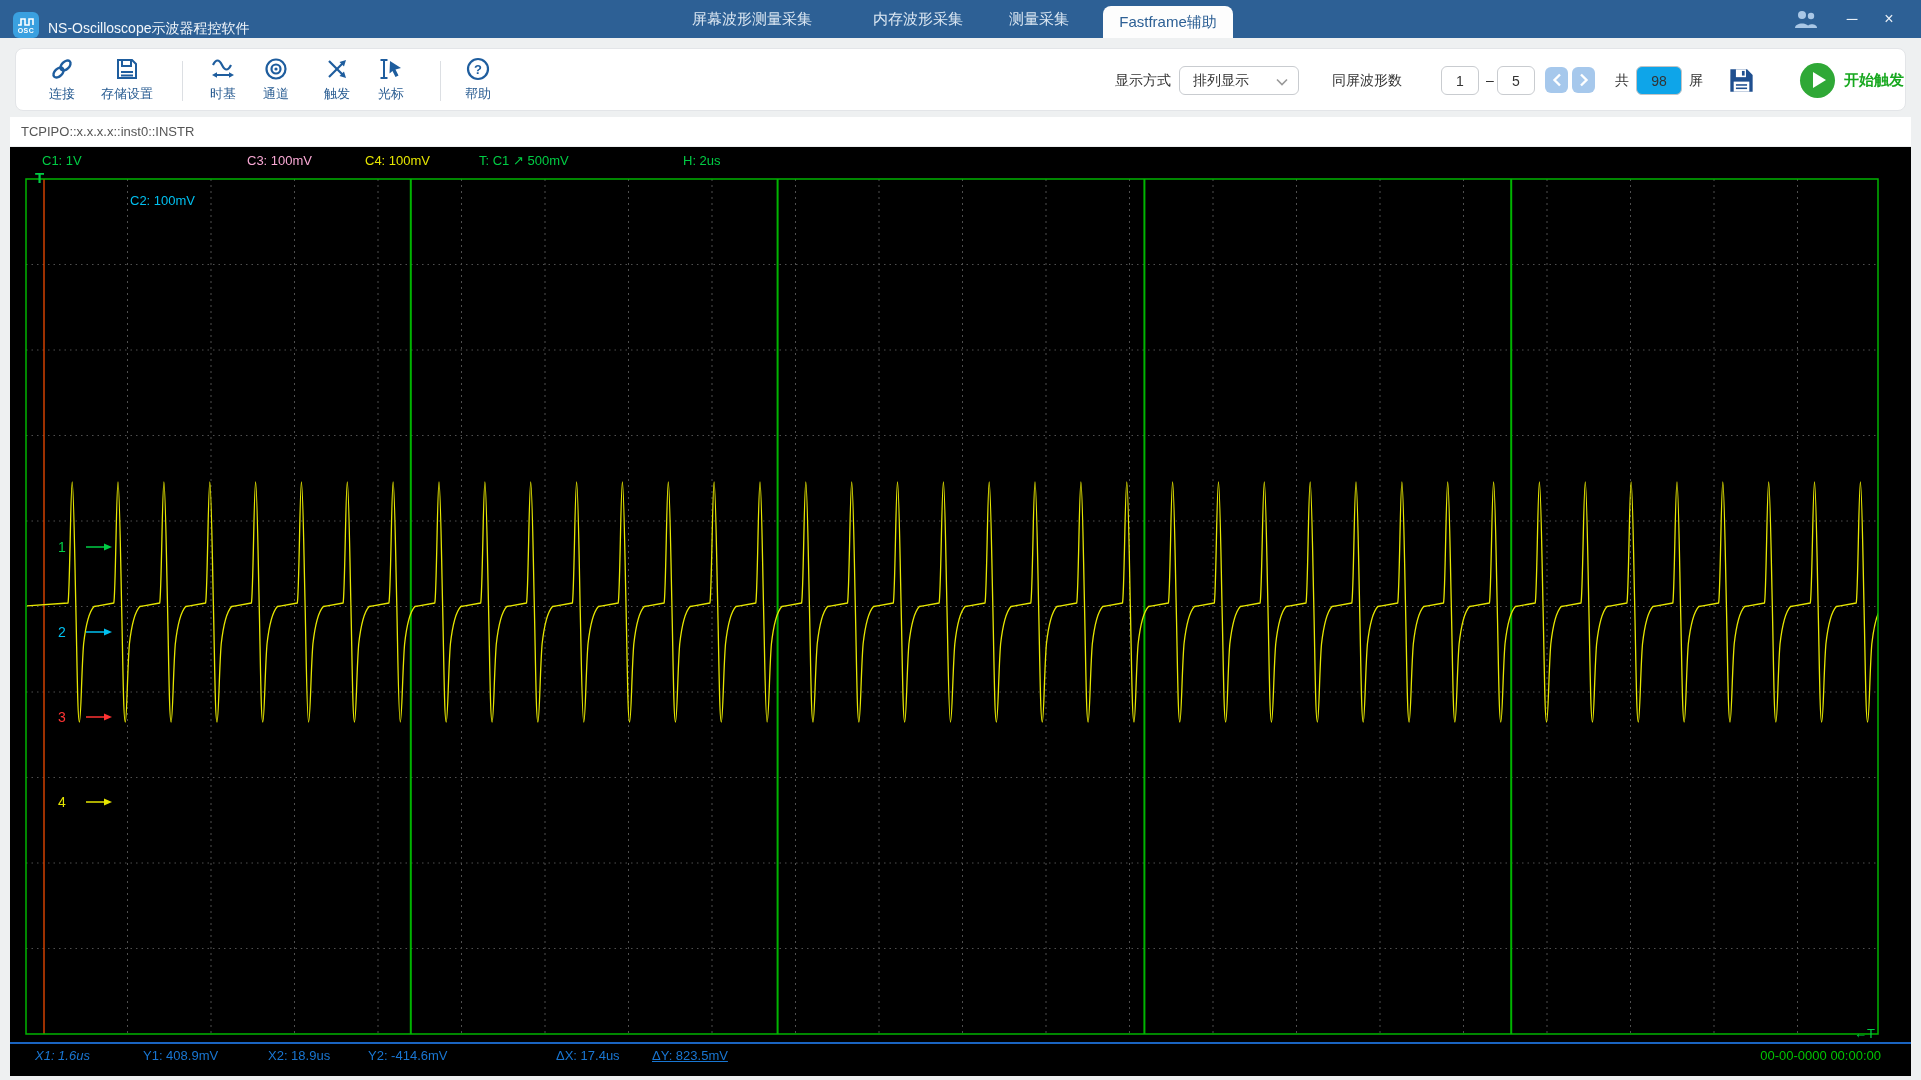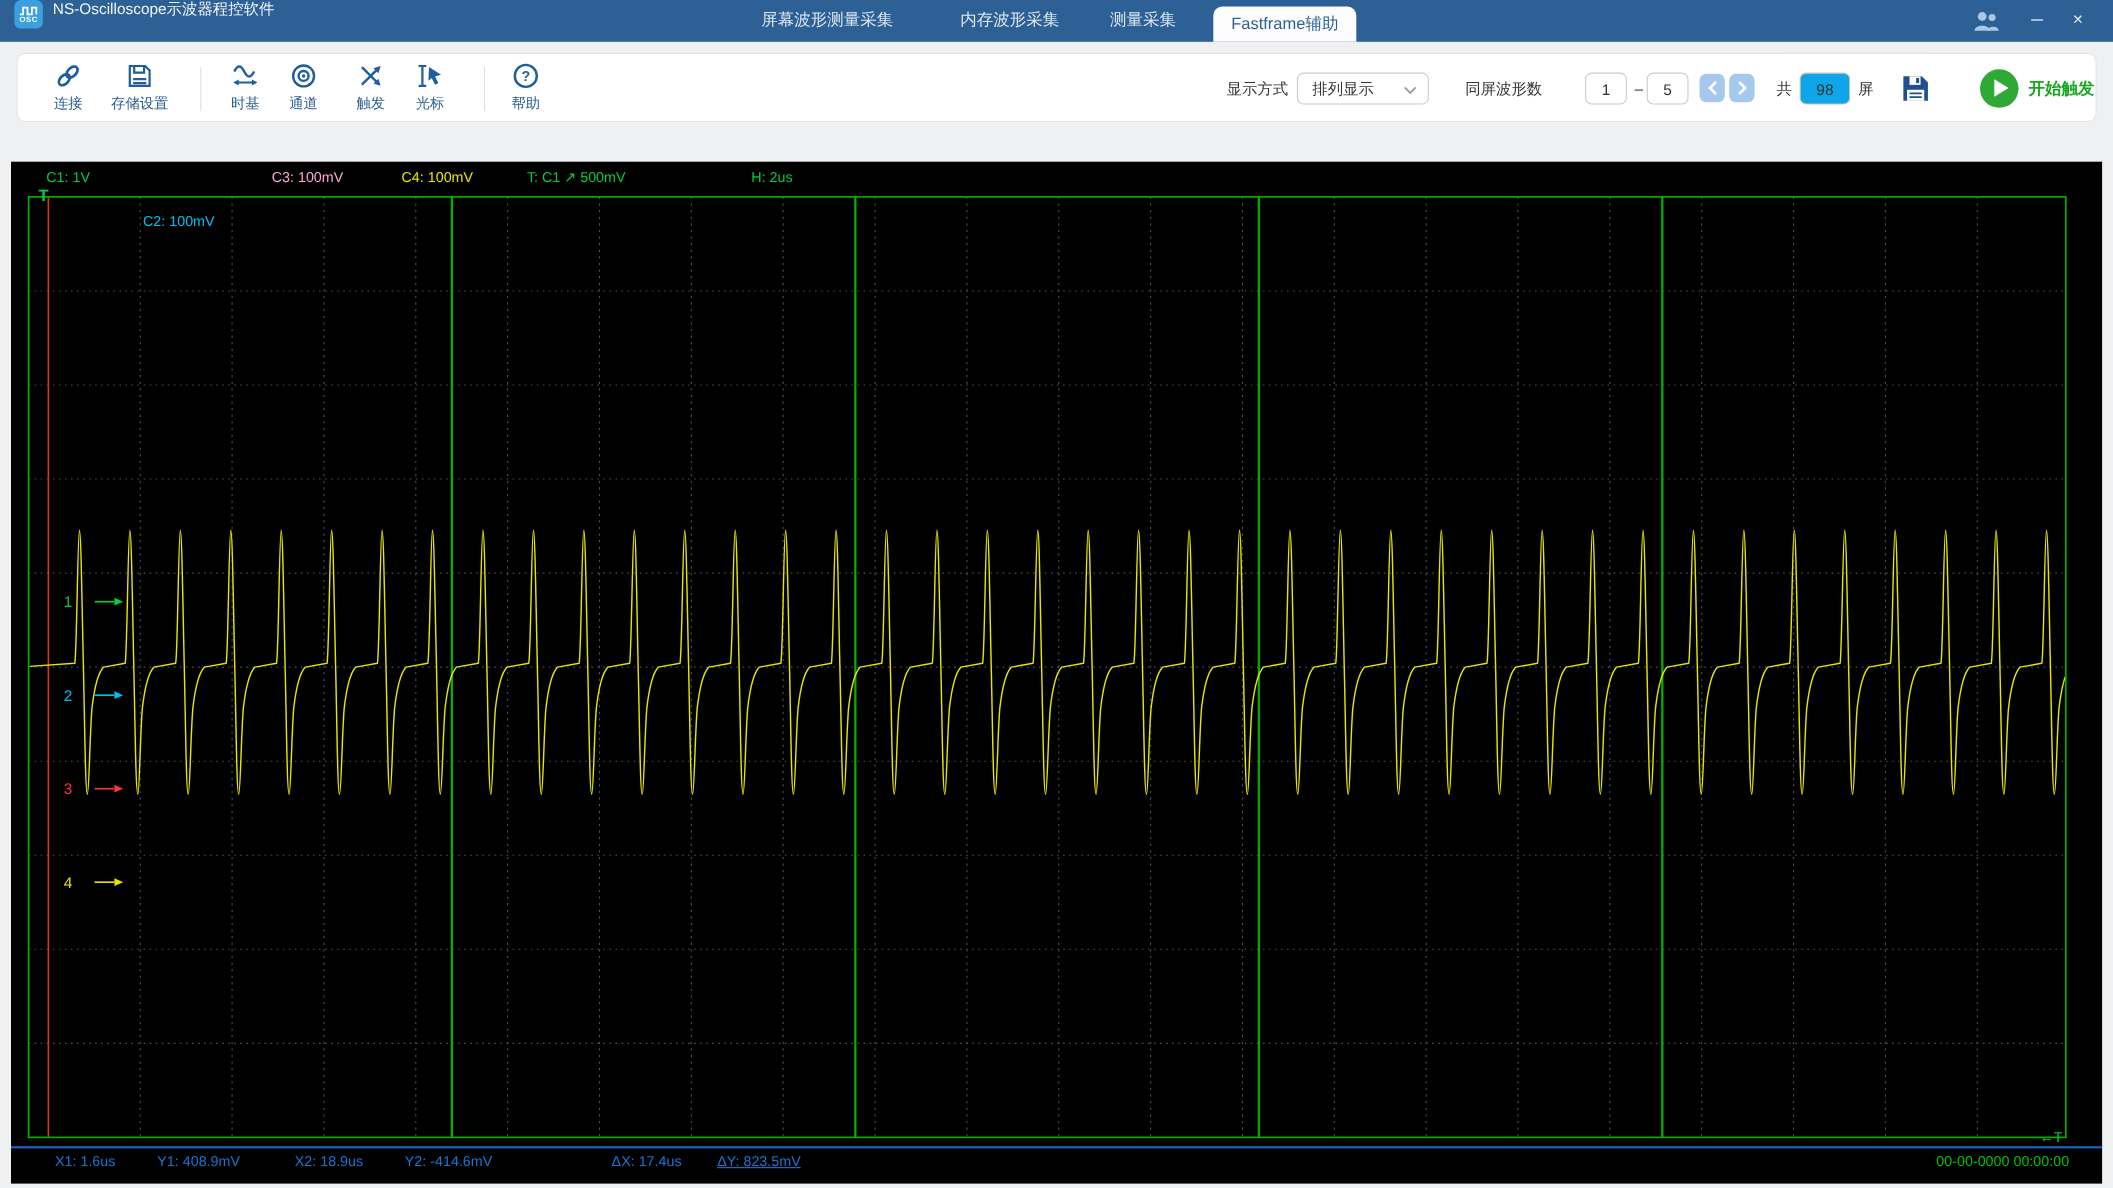--- a/index.html
+++ b/index.html
@@ -1,21 +1,21 @@
 <!DOCTYPE html>
 <html><head>
 <meta charset="utf-8">
 <style>
   * { margin:0; padding:0; box-sizing:border-box; }
   body { font-family:"Liberation Sans","DejaVu Sans",sans-serif; background:#eef0f1; }
   .window { position:relative; width:1921px; height:1080px; background:#eef0f1; overflow:hidden; }
 
   
   .titlebar { position:absolute; left:0; top:0; width:1921px; height:38px; background:#2d6095; }
-  .app-id { position:absolute; left:13px; top:0; height:38px; display:flex; align-items:flex-start; gap:9px; }
+  .app-id { position:absolute; left:13px; top:0; height:38px; display:flex; align-items:flex-end; gap:9px; }
   .app-logo { width:26px; height:26px; border-radius:6px; background:#3aa0e0; display:flex; flex-direction:column; align-items:center; justify-content:center; }
   .app-logo .osc-txt { color:#fff; font-size:7px; font-weight:bold; line-height:7px; letter-spacing:.5px; }
   .app-title { color:#f2f6fa; font-size:14px; }
   .tab { position:absolute; top:0; height:38px; line-height:38px; text-align:center; color:#dde8f3; font-size:15px; cursor:default; }
   .tab.active { top:6px; height:32px; line-height:32px; background:#fdfdfd; color:#2d6095; border-radius:8px 8px 0 0; }
   .tab1 { left:682px; width:140px; }
   .tab2 { left:866px; width:104px; }
   .tab3 { left:1004px; width:70px; }
   .tab4 { left:1103px; width:130px; }
   .license-badge { position:absolute; left:1613px; top:6px; width:146px; height:26px; background:#c6d9ec; border-radius:13px; display:flex; align-items:center; justify-content:center; gap:8px;margin-top:42px; }
@@ -189,20 +189,23 @@
       <rect x="6" y="14" width="14" height="9" fill="#fff"></rect>
       <line x1="8" y1="17" x2="18" y2="17" stroke="#1f4f8f" stroke-width="1.4"></line>
       <line x1="8" y1="20" x2="18" y2="20" stroke="#1f4f8f" stroke-width="1.4"></line>
     </svg>
     <div class="play-wrap" style="left:1784px">
       <div class="play-circle"></div>
       <span class="play-label">开始触发</span>
     </div>
   </div>
 
+  <div class="conn-bar">
+    <span>TCPIPO::x.x.x.x::inst0::INSTR</span>
+  </div>
 
   <div class="scope">
     <svg class="plot" width="1901" height="929" viewBox="10 147 1901 929">
         <defs>
           <clipPath id="plotClip">
             <rect x="26" y="179" width="1852" height="855"></rect>
           </clipPath>
         </defs>
         <path d="M26 264.5H1878M26 350.0H1878M26 435.5H1878M26 521.0H1878M26 606.5H1878M26 692.0H1878M26 777.5H1878M26 863.0H1878M26 948.5H1878" stroke="#4f4f4f" stroke-width="1" stroke-dasharray="1.5 4" fill="none"></path>
         <path d="M127.5 179V1034M211.0 179V1034M294.5 179V1034M378.0 179V1034M461.5 179V1034M545.0 179V1034M628.5 179V1034M712.0 179V1034M795.5 179V1034M879.0 179V1034M962.5 179V1034M1046.0 179V1034M1129.5 179V1034M1213.0 179V1034M1296.5 179V1034M1380.0 179V1034M1463.5 179V1034M1547.0 179V1034M1630.5 179V1034M1714.0 179V1034M1797.5 179V1034" stroke="#4f4f4f" stroke-width="1" stroke-dasharray="2 4" fill="none"></path>
@@ -236,21 +239,21 @@
     <div class="chan-info" id="chanInfo">
         <span style="left: 32px; color: rgb(0, 204, 68);">C1: 1V</span>
         <span style="left: 120px; color: rgb(0, 192, 240); margin-top: 40px;">C2: 100mV</span>
         <span style="left: 237px; color: #f9a8d4;">C3: 100mV</span>
         <span style="left: 355px; color: rgb(230, 230, 0);">C4: 100mV</span>
         <span style="left: 469px; color: rgb(0, 204, 68);">T: C1 ↗ 500mV</span>
         <span style="left: 673px; color: rgb(0, 204, 68);">H: 2us</span>
       </div>
     <div class="status-sep"></div>
     <div class="statusbar" id="statusBar">
-        <span class="meas" style="left: 40px;">X1: 1.6us</span>
+        <span class="meas" style="left: 25px; font-style: italic;">X1: 1.6us</span>
         <span class="meas" style="left: 133px;">Y1: 408.9mV</span>
         <span class="meas" style="left: 258px;">X2: 18.9us</span>
         <span class="meas" style="left: 358px; text-align: right;">Y2: -414.6mV</span>
         <span class="meas" style="left: 546px;">ΔX: 17.4us</span>
         <span class="meas" style="left: 642px; text-decoration: underline;">ΔY: 823.5mV</span>
       </div>
     <span class="timestamp">00-00-0000 00:00:00</span>
   </div>
 
 </div>

